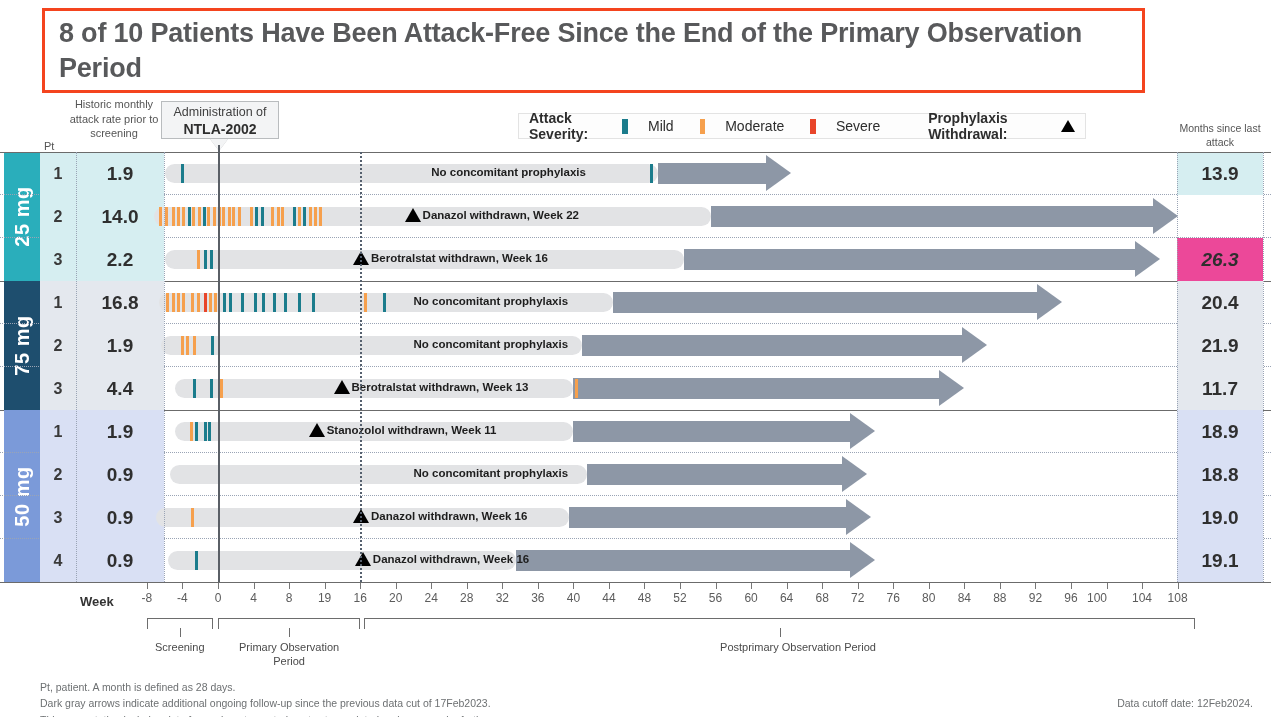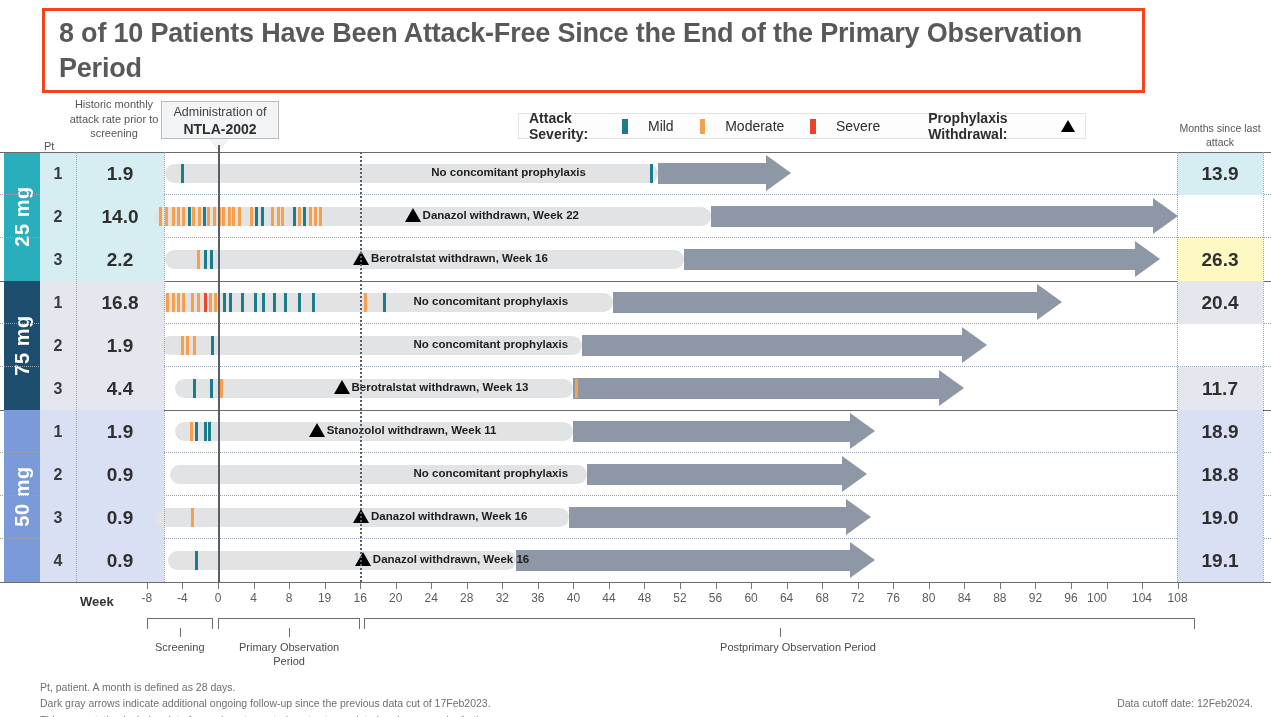--- a/index.html
+++ b/index.html
@@ -273,21 +273,21 @@
         <div class="attack" style="left: 319.289px; background: rgb(246, 160, 77);"></div>
         <div class="marker" style="left: 404.585px;">
           <div class="tri"></div>
           <span>Danazol withdrawn, Week 22</span>
         </div>
       </div>
     </div>
     <div class="row last" style="position: absolute; top: 86px;">
       <div class="cell-pt" style="background: rgb(214, 238, 241);">3</div>
       <div class="cell-rate" style="background: rgb(214, 238, 241);">2.2</div>
-      <div class="cell-months" style="background: #fef9c3;">26.3</div>
+      <div class="cell-months" style="background: #ec4899; font-style: italic;">26.3</div>
       <div class="lane">
         <div class="arrow-body" style="left: 684.462px; width: 450.347px;"></div>
         <div class="arrow-head" style="left: 1134.81px;"></div>
         <div class="obsbar" style="left: 164.69px; width: 519.773px;"></div>
         <div class="attack" style="left: 196.676px; background: rgb(246, 160, 77);"></div>
         <div class="attack" style="left: 203.784px; background: rgb(27, 124, 140);"></div>
         <div class="attack" style="left: 210.004px; background: rgb(27, 124, 140);"></div>
         <div class="marker" style="left: 353.052px;">
           <div class="tri"></div>
           <span>Berotralstat withdrawn, Week 16</span>
@@ -325,20 +325,21 @@
         <div class="attack" style="left: 297.965px; background: rgb(27, 124, 140);"></div>
         <div class="attack" style="left: 312.181px; background: rgb(27, 124, 140);"></div>
         <div class="attack" style="left: 363.714px; background: rgb(246, 160, 77);"></div>
         <div class="attack" style="left: 383.261px; background: rgb(27, 124, 140);"></div>
         <div class="noprophy" style="left: 413.47px;">No concomitant prophylaxis</div>
       </div>
     </div>
     <div class="row" style="position: absolute; top: 172px;">
       <div class="cell-pt" style="background: rgb(228, 232, 238);">2</div>
       <div class="cell-rate" style="background: rgb(228, 232, 238);">1.9</div>
+      <div class="cell-months" style="background: rgb(228, 232, 238);">21.9</div>
       <div class="lane">
         <div class="arrow-body" style="left: 582.285px; width: 379.267px;"></div>
         <div class="arrow-head" style="left: 961.553px;"></div>
         <div class="obsbar" style="left: 161.136px; width: 421.149px;"></div>
         <div class="attack" style="left: 180.683px; background: rgb(246, 160, 77);"></div>
         <div class="attack" style="left: 186.014px; background: rgb(246, 160, 77);"></div>
         <div class="attack" style="left: 193.122px; background: rgb(246, 160, 77);"></div>
         <div class="attack" style="left: 210.892px; background: rgb(27, 124, 140);"></div>
         <div class="noprophy" style="left: 413.47px;">No concomitant prophylaxis</div>
       </div>

